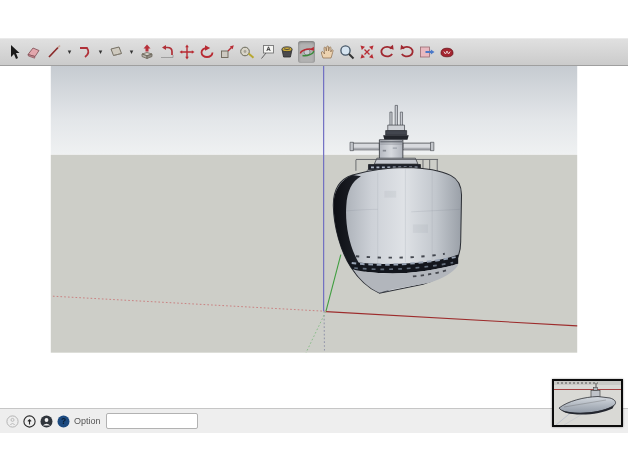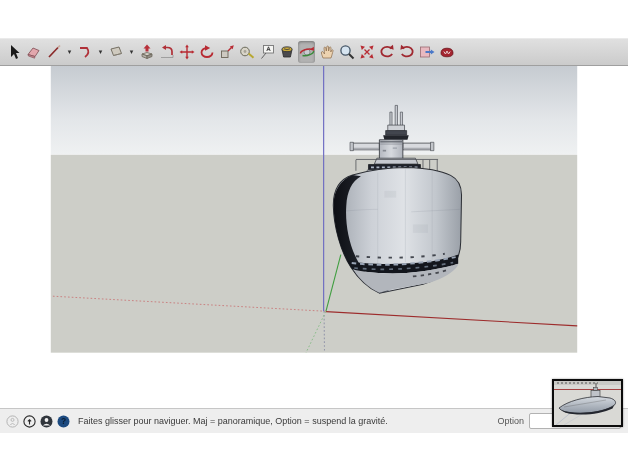--- a/index.html
+++ b/index.html
@@ -308,21 +308,20 @@
             <path d="M2.8 10.6 Q6.5 6.9 10.2 10.6 Z" fill="#f0f0f0"></path>
           </svg>
         </span>
         <span class="sicon">
           <svg viewBox="0 0 13 13">
             <circle cx="6.5" cy="6.5" r="6" fill="#1c4a80"></circle>
             <text x="6.5" y="9.4" text-anchor="middle" font-size="8.5" font-family="Liberation Sans, sans-serif" fill="#0b1e33" font-weight="bold">?</text>
           </svg>
         </span>
       </span>
-    <span class="status-msg">Faites glisser pour naviguer. Maj = panoramique, Option = suspend la gravité.</span>
     <span class="measure-label">Option</span>
     <input class="measure-input" value="" style="">
   </div>
 
   <div class="bottom-white"></div>
 
   <div class="thumb">
     <svg width="67" height="44" viewBox="0 0 67 44">
       <rect x="0" y="0" width="67" height="44" fill="#d9d9d5"></rect>
       <rect x="0" y="0" width="67" height="4" fill="#c9c9c5"></rect>

